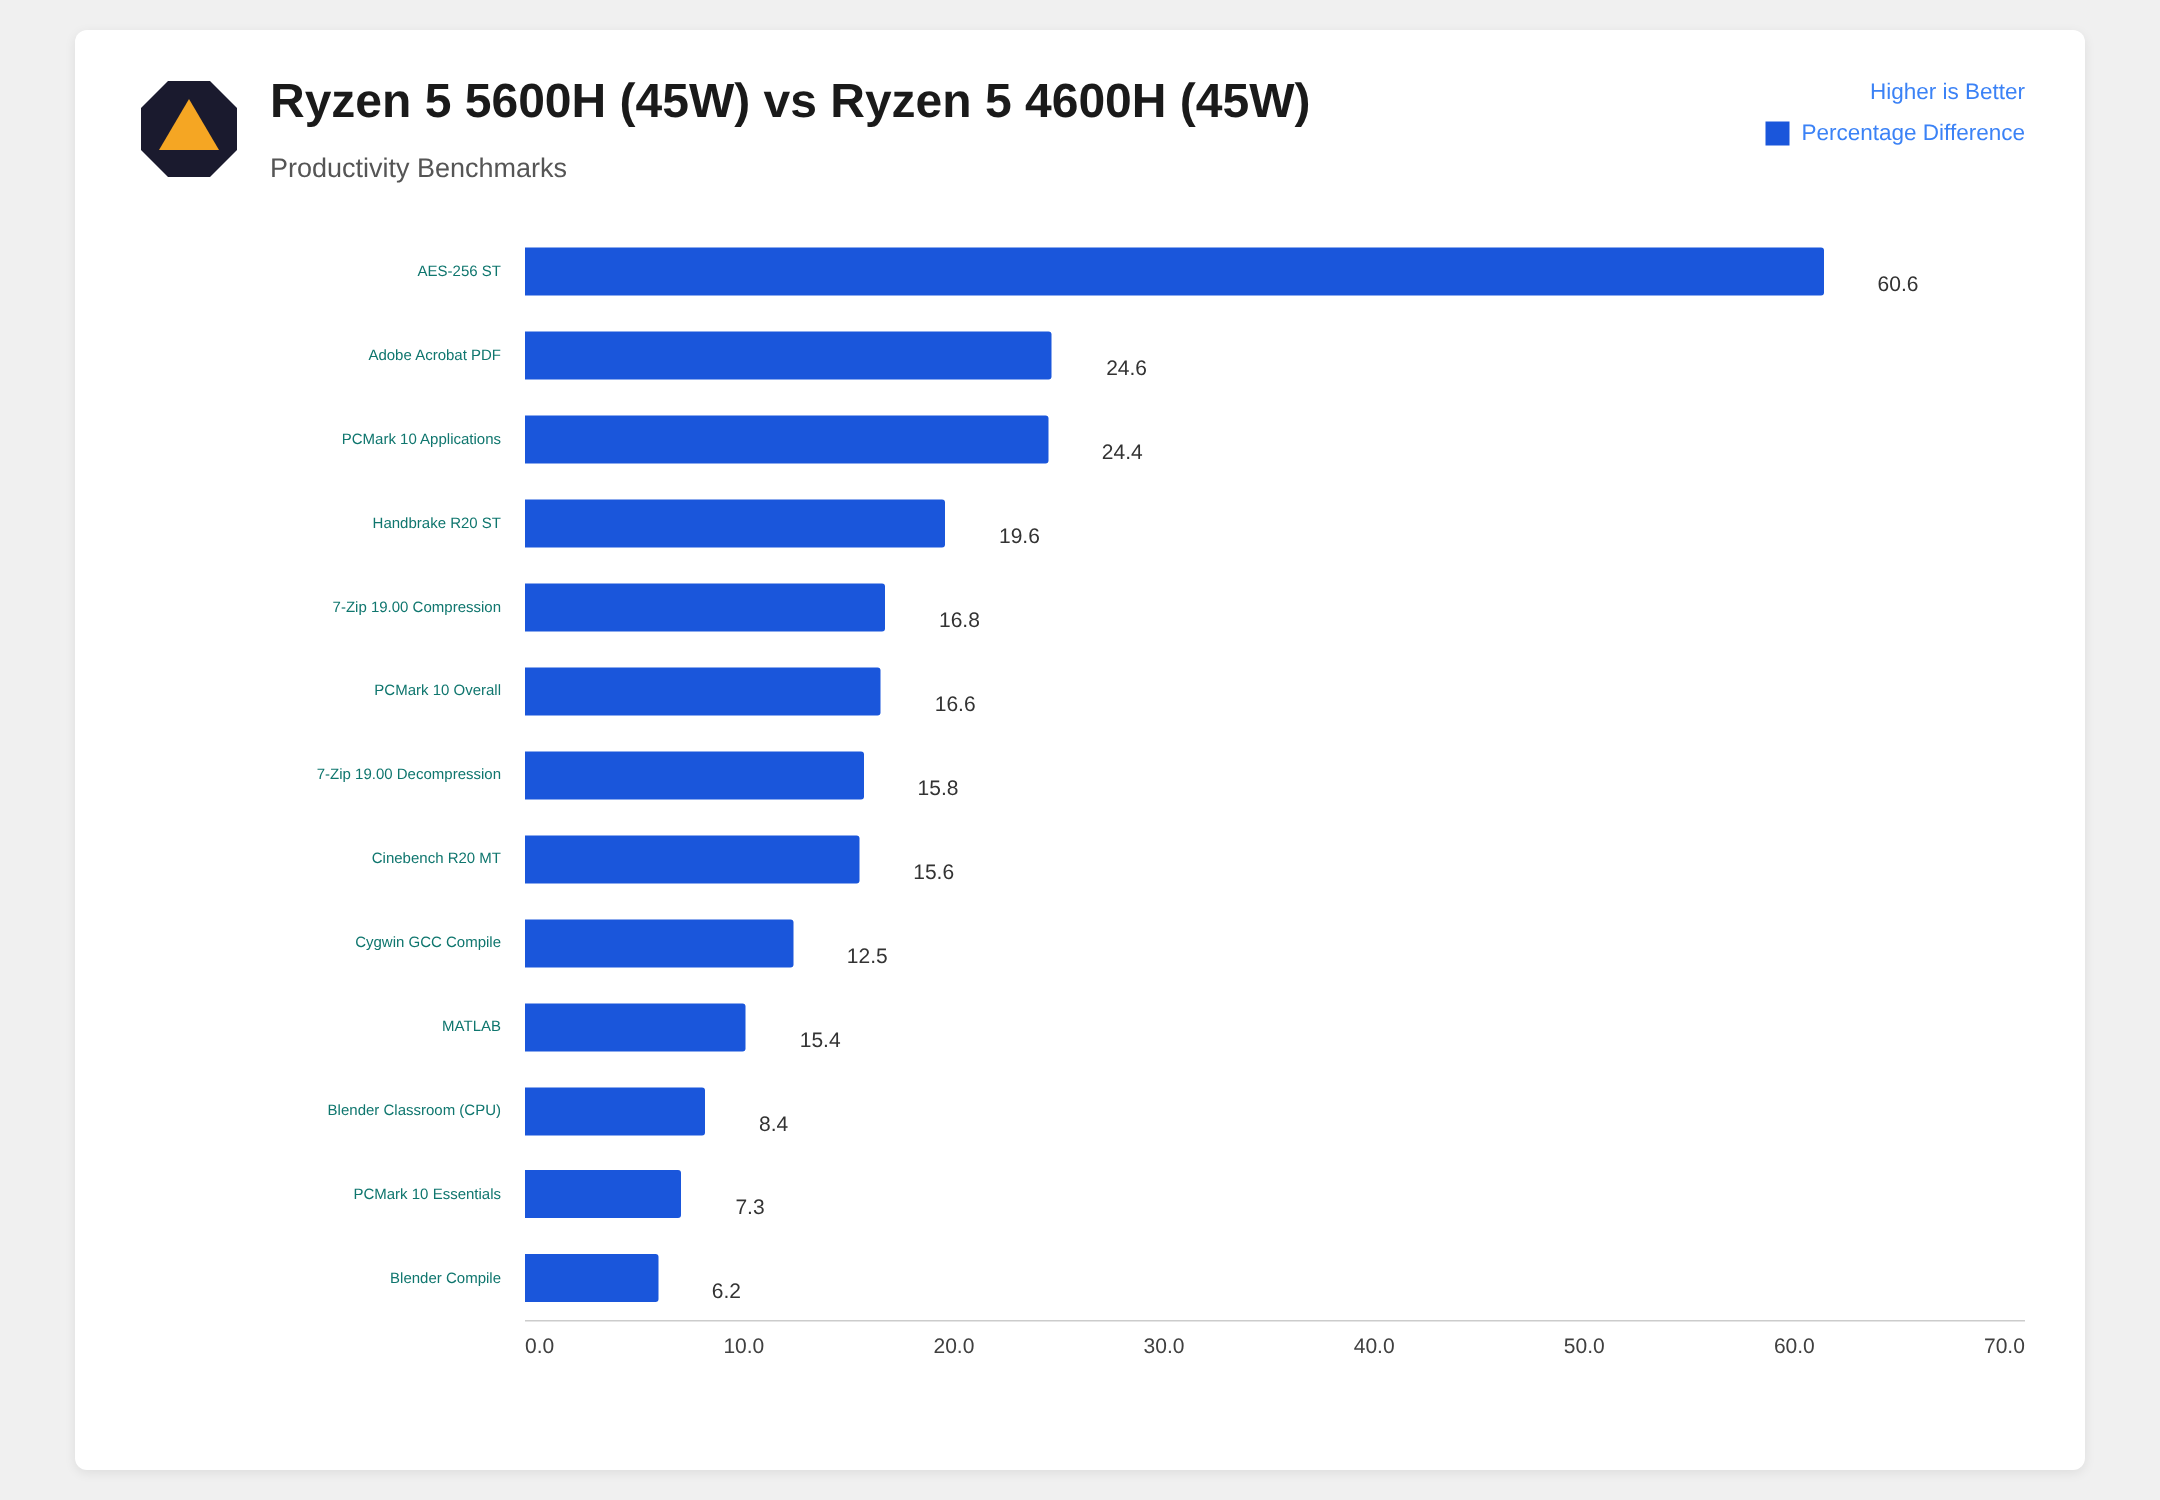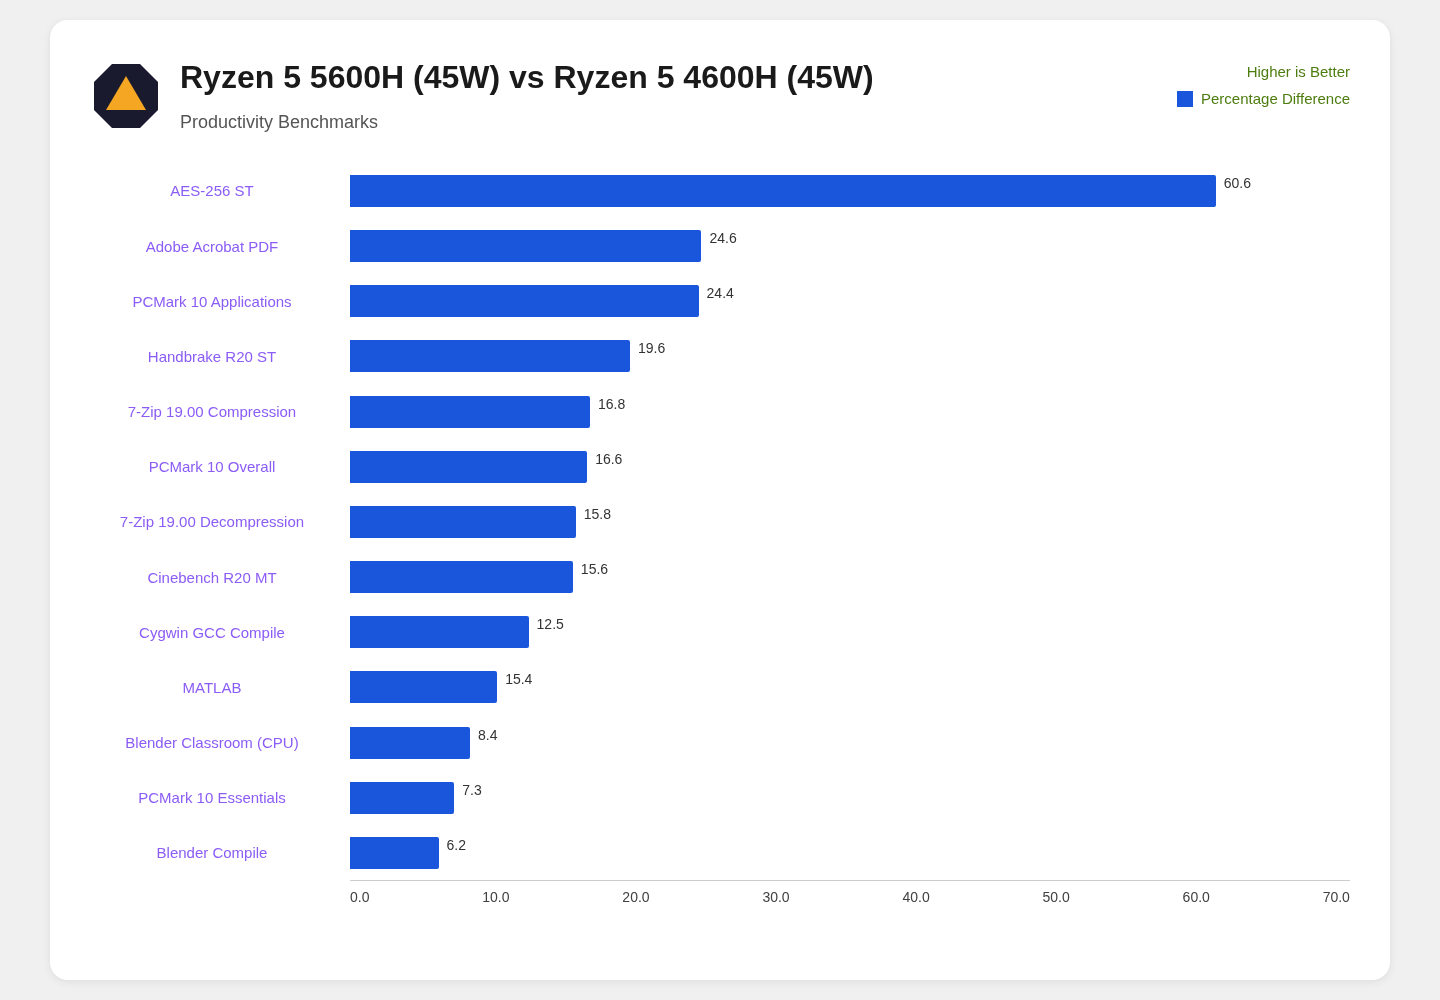--- a/index.html
+++ b/index.html
@@ -9,24 +9,24 @@
       font-family: 'Segoe UI', Arial, sans-serif;
       width: 1440px;
       height: 1000px;
       display: flex;
       align-items: center;
       justify-content: center;
     }
 
     .chart-container {
       background: #ffffff;
-      border-radius: 18px;
+      border-radius: 8px;
       width: 1340px;
       height: 960px;
-      padding: 38px 40px 60px 40px;
+      padding: 28px 40px 60px 40px;
       position: relative;
       box-shadow: 0 2px 8px rgba(0,0,0,0.08);
     }
 
     .header {
       display: flex;
       align-items: flex-start;
       justify-content: space-between;
       margin-bottom: 30px;
     }
@@ -56,21 +56,21 @@
 
     .subtitle {
       font-size: 18px;
       color: #555;
       margin-top: 16px;
     }
 
     .legend {
       text-align: right;
       font-size: 15px;
-      color: #4d7c0f;
+      color: #3b82f6;
       line-height: 1.8;
     }
 
     .legend-item {
       display: flex;
       align-items: center;
       justify-content: flex-end;
       gap: 8px;
     }
 
@@ -97,34 +97,35 @@
 
     .bar-row {
       display: flex;
       align-items: center;
       flex: 1;
       min-height: 48px;
     }
 
     .bar-label {
       width: 260px;
-      text-align: center;
+      text-align: right;
       padding-right: 16px;
-      font-size: 15px;
-      color: #8b5cf6;
+      font-size: 10px;
+      color: #0f766e;
       white-space: nowrap;
       flex-shrink: 0;
     }
 
     .bar-track {
       flex: 1;
       position: relative;
       height: 32px;
       display: flex;
-      align-items: flex-start;
+      align-items: flex-end;
+      gap: 28px;
     }
 
     .bar-fill {
       height: 32px;
       background: #1a56db;
       border-radius: 0 2px 2px 0;
       transition: none;
     }
 
     .bar-value {

